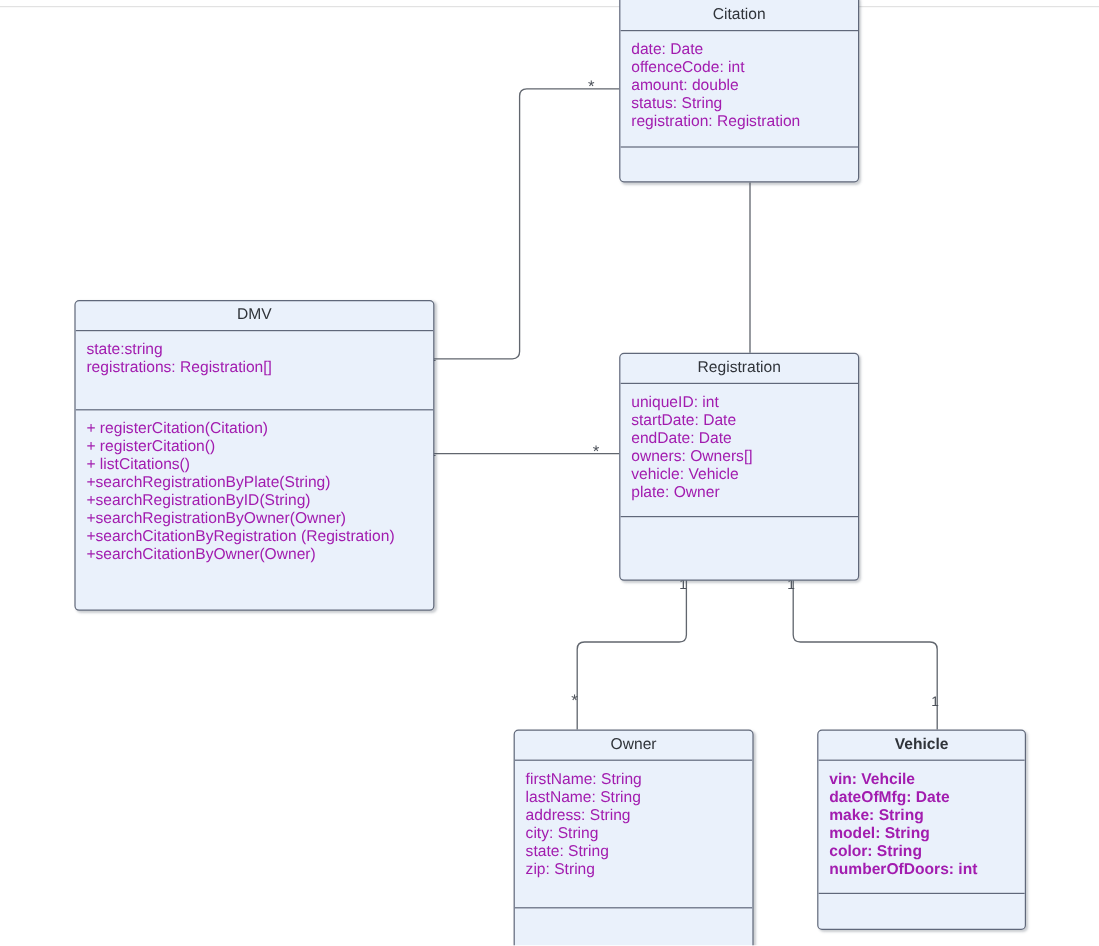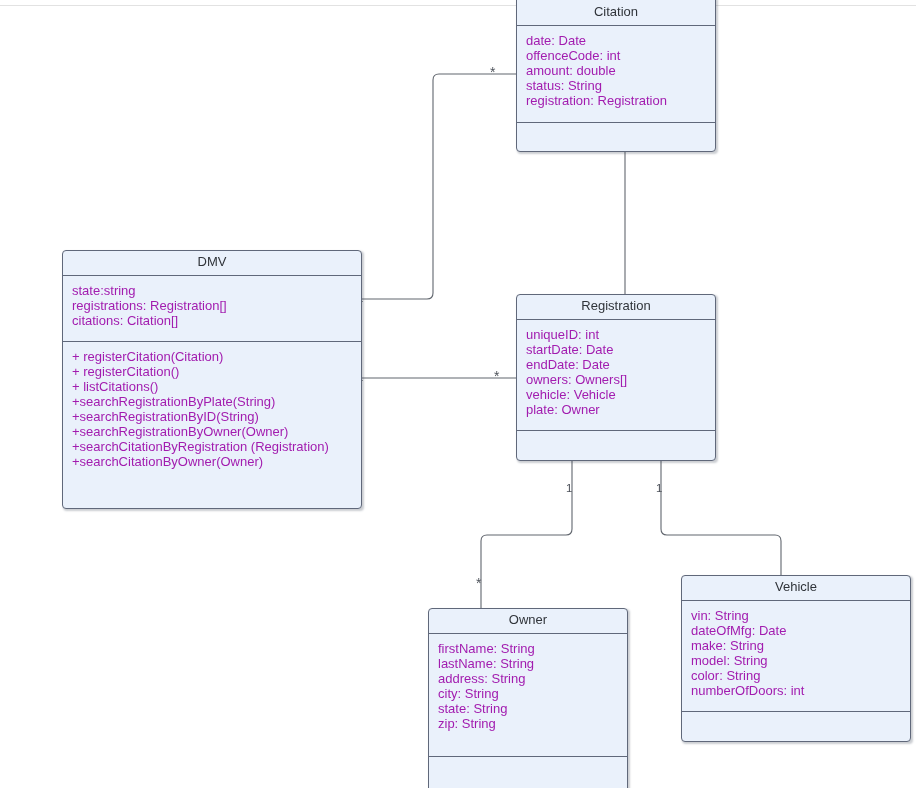--- a/index.html
+++ b/index.html
@@ -133,35 +133,34 @@
       <div class="uml-line">registration: Registration</div>
     </div>
     <div class="uml-compartment empty"></div>
   </div>
 
   <div class="uml-class" style="left:62px; top:250px; width:300px; height:259px;">
     <div class="uml-name">DMV</div>
     <div class="uml-compartment" style="height:66px;">
       <div class="uml-line">state:string</div>
       <div class="uml-line">registrations: Registration[]</div>
-      <div class="uml-line">citations: Citation[]</div>
     </div>
     <div class="uml-compartment" style="height:170px;">
       <div class="uml-line">+ registerCitation(Citation)</div>
       <div class="uml-line">+ registerCitation()</div>
       <div class="uml-line">+ listCitations()</div>
       <div class="uml-line">+searchRegistrationByPlate(String)</div>
       <div class="uml-line">+searchRegistrationByID(String)</div>
       <div class="uml-line">+searchRegistrationByOwner(Owner)</div>
       <div class="uml-line">+searchCitationByRegistration (Registration)</div>
       <div class="uml-line">+searchCitationByOwner(Owner)</div>
     </div>
   </div>
 
-  <div class="uml-class" style="left:516px; top:294px; width:200px; height:167px;">
+  <div class="uml-class" style="left:516px; top:294px; width:200px; height:190px;">
     <div class="uml-name">Registration</div>
     <div class="uml-compartment" style="height:111px;">
       <div class="uml-line">uniqueID: int</div>
       <div class="uml-line">startDate: Date</div>
       <div class="uml-line">endDate: Date</div>
       <div class="uml-line">owners: Owners[]</div>
       <div class="uml-line">vehicle: Vehicle</div>
       <div class="uml-line">plate: Owner</div>
     </div>
     <div class="uml-compartment empty"></div>
@@ -173,24 +172,24 @@
       <div class="uml-line">firstName: String</div>
       <div class="uml-line">lastName: String</div>
       <div class="uml-line">address: String</div>
       <div class="uml-line">city: String</div>
       <div class="uml-line">state: String</div>
       <div class="uml-line">zip: String</div>
     </div>
     <div class="uml-compartment empty"></div>
   </div>
 
-  <div class="uml-class" style="left:681px; top:575px; width:230px; height:167px;">
+  <div class="uml-class" style="left:681px; top:608px; width:174px; height:167px;font-weight:bold;">
     <div class="uml-name">Vehicle</div>
     <div class="uml-compartment" style="height:111px;">
-      <div class="uml-line">vin: String</div>
+      <div class="uml-line">vin: Vehcile</div>
       <div class="uml-line">dateOfMfg: Date</div>
       <div class="uml-line">make: String</div>
       <div class="uml-line">model: String</div>
       <div class="uml-line">color: String</div>
       <div class="uml-line">numberOfDoors: int</div>
     </div>
     <div class="uml-compartment empty"></div>
   </div>
 
 </div>

